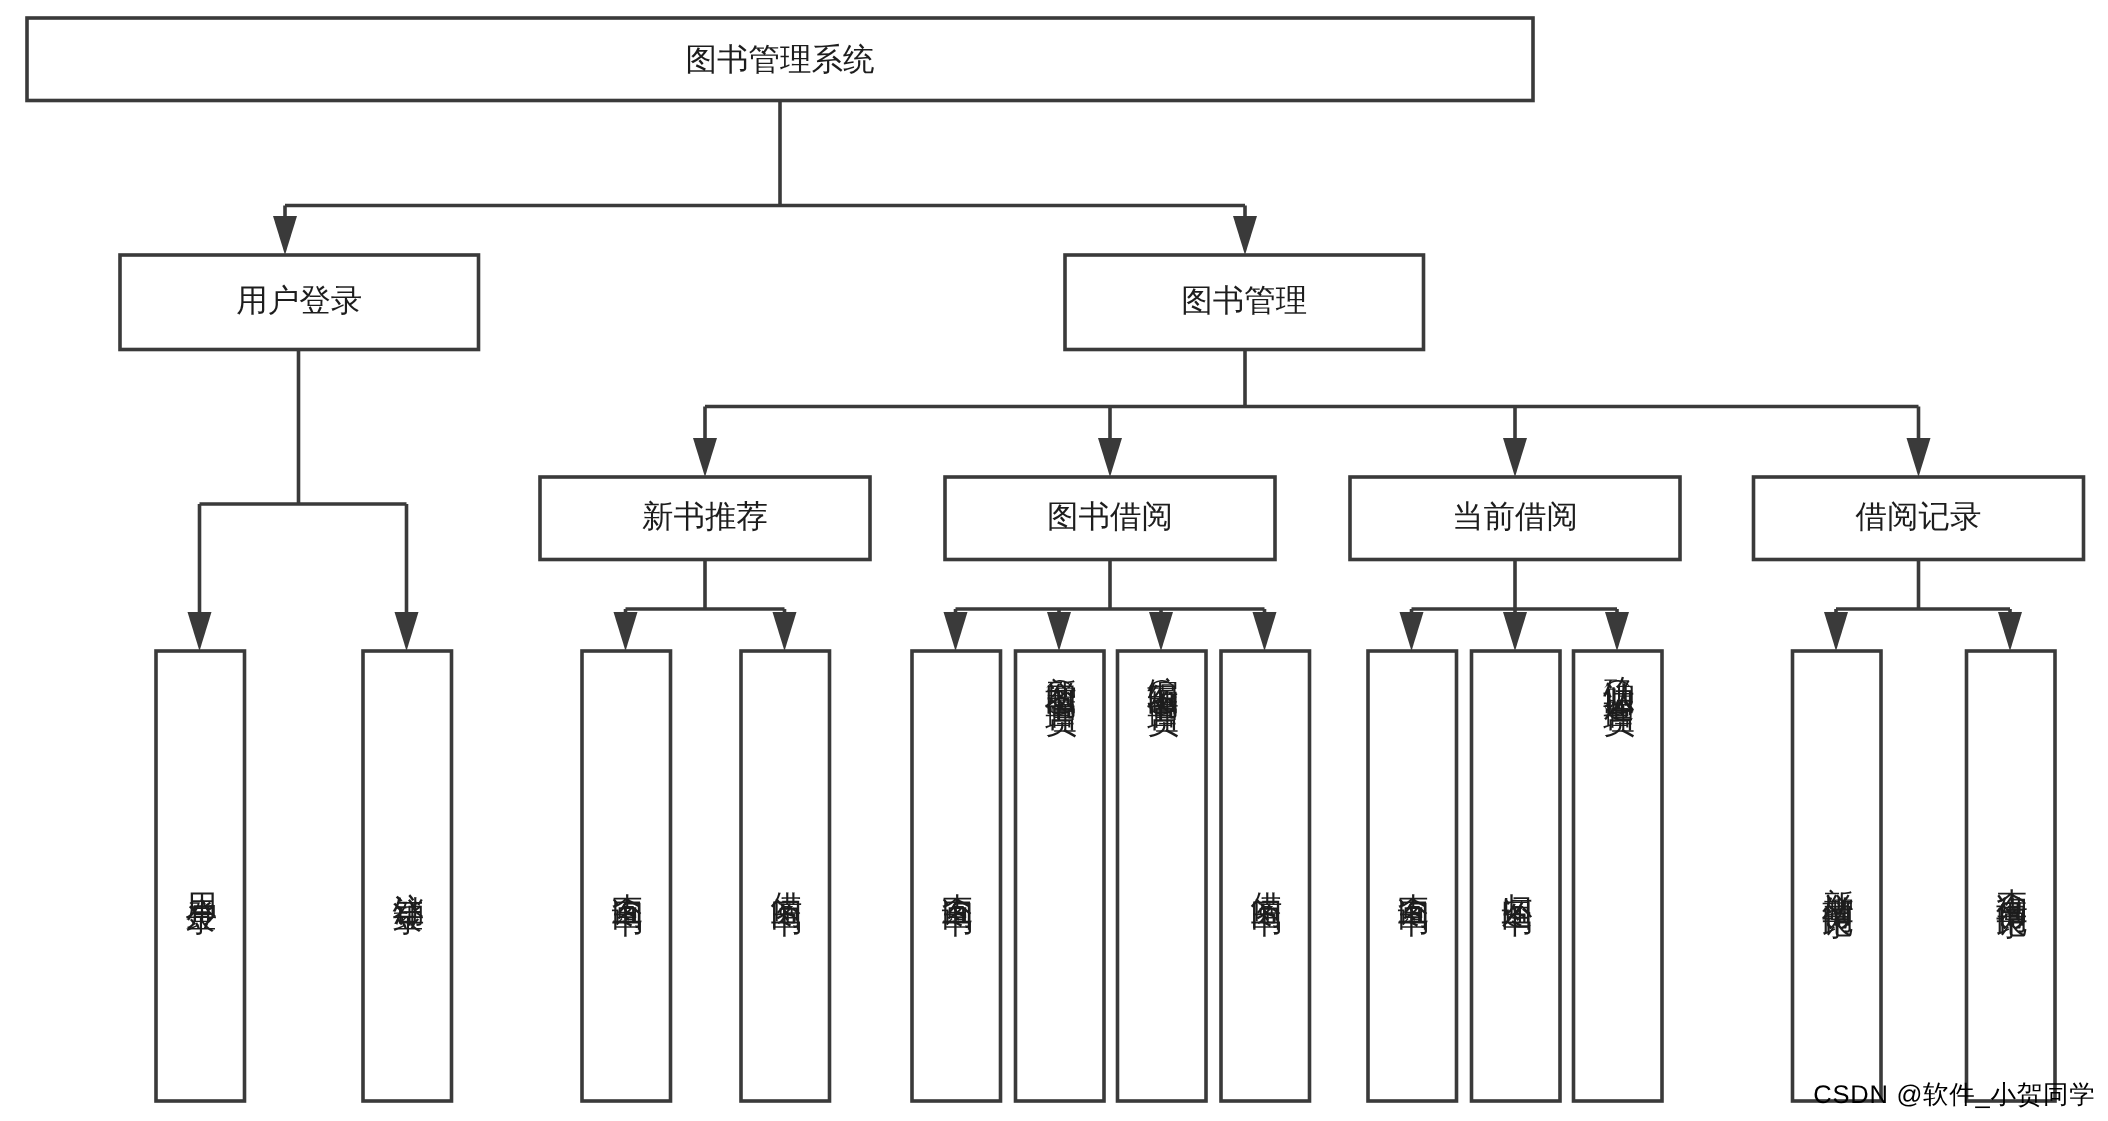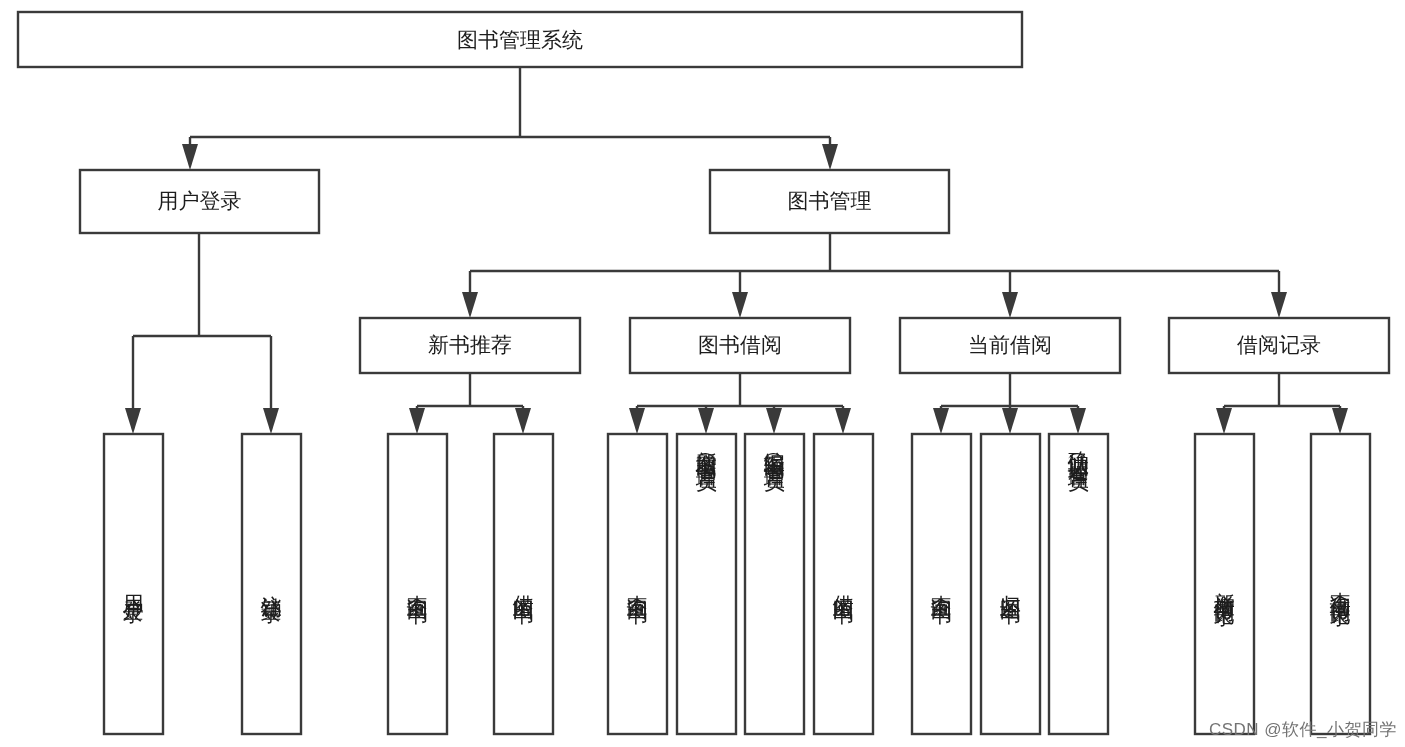--- a/index.html
+++ b/index.html
@@ -63,21 +63,21 @@
     color: #1d1d1d;
     white-space: nowrap;
     text-align: center;
   }
   .watermark {
     position: absolute;
     right: 8px;
     bottom: 6px;
     font-family: "Liberation Sans", "DejaVu Sans", sans-serif;
     font-size: 17px;
-    color: #737373;
+    color: #000000;
     letter-spacing: 0.5px;
     white-space: nowrap;
     pointer-events: none;
   }
 </style>
 </head>
 <body>
 
 <div id="diagram-root">
 

